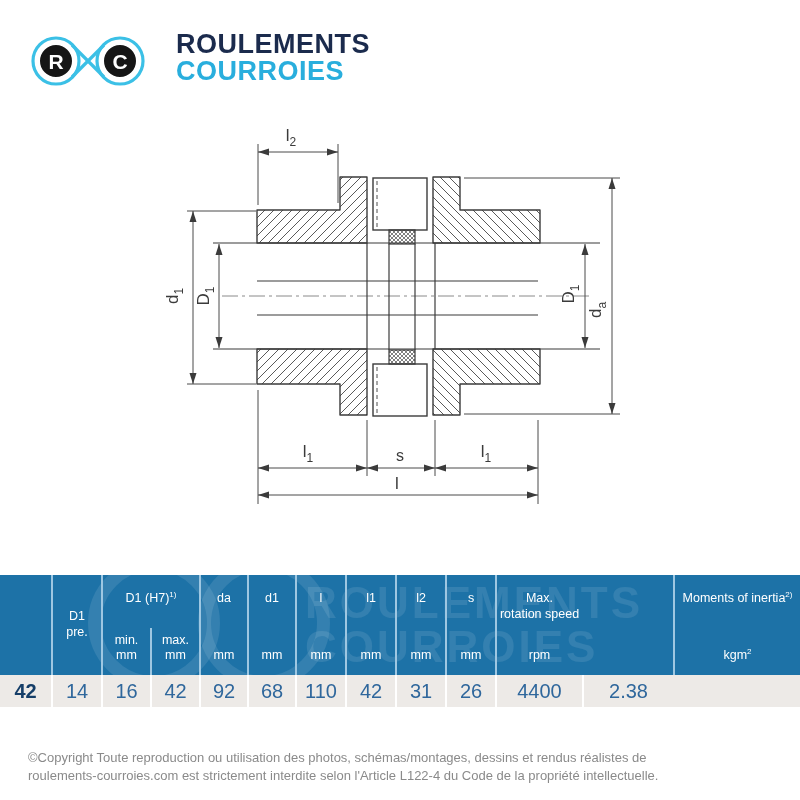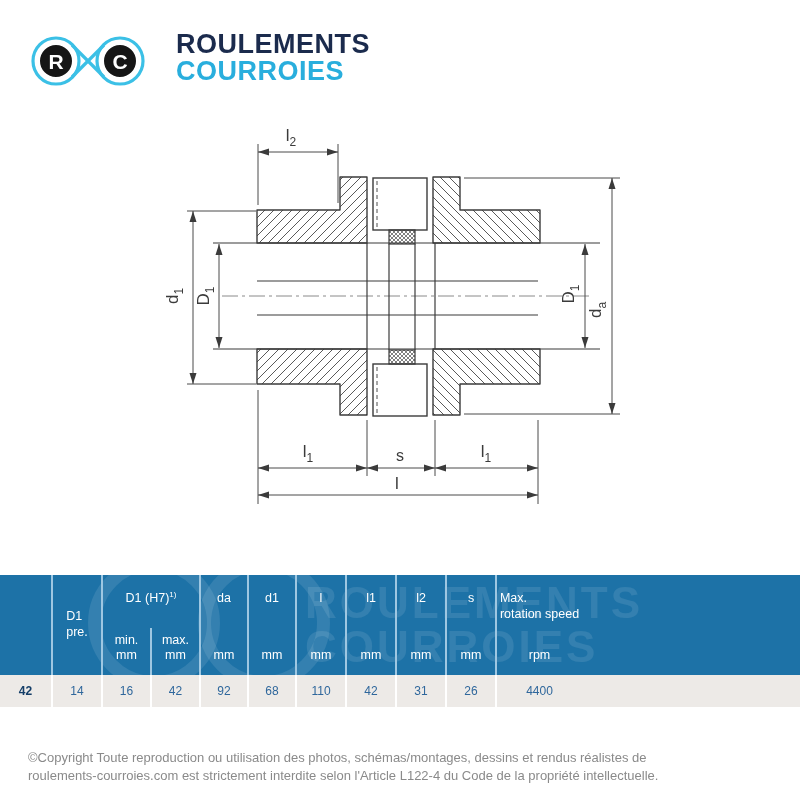--- a/index.html
+++ b/index.html
@@ -16,39 +16,39 @@
   
   .drawing { position:absolute; left:130px; top:118px; width:540px; height:400px; }
   .drawing text { font-family:"Liberation Sans", sans-serif; fill:#3b3b3b; }
 
   
   .spec-table { position:absolute; left:0; top:575px; width:800px; }
   .thead { position:relative; display:grid; overflow:hidden;
            grid-template-columns:51px 50px 49px 49px 48px 48px 50px 50px 50px 50px 87px 91px 127px;
            grid-template-rows:53px 47px; height:100px; background:#1d72a7; color:#fff; }
   .thead .cell { position:relative; z-index:2; display:flex; flex-direction:column; align-items:center;
-                 text-align:left; font-size:12.5px; line-height:1.25; }
+                 text-align:center; font-size:12.5px; line-height:1.25; }
   .vline { border-left:2px solid #9ec7e2; }
   .span2 { grid-row:1 / 3; justify-content:space-between; padding:16px 2px 11px; }
   .centered { justify-content:center; padding:0 2px; }
   .grp { grid-row:1; grid-column:3 / 5; justify-content:flex-start; padding-top:16px; }
   .subcell { grid-row:2; justify-content:flex-end; padding-bottom:11px; }
   sup { font-size:8px; vertical-align:super; line-height:0; }
 
   .watermark { position:absolute; inset:0; z-index:1; pointer-events:none; color:rgba(255,255,255,0.10); }
   .wm-ring { position:absolute; top:-18px; width:132px; height:132px; border:13px solid rgba(255,255,255,0.10);
              border-radius:50%; }
   .wm-text { position:absolute; left:305px; top:6px; font-size:44px; font-weight:bold;
              letter-spacing:3px; line-height:44px; white-space:nowrap; }
 
   .trow { display:grid;
           grid-template-columns:51px 50px 49px 49px 48px 48px 50px 50px 50px 50px 87px 91px 127px;
           height:32px; background:#edeae7; }
   .trow .dcell { display:flex; align-items:center; justify-content:center;
-                 font-size:12px; color:#2f679c; border-left:2px solid #ffffff; }
+                 font-size:20px; color:#2f679c; border-left:2px solid #ffffff; }
   .trow .dcell:first-child { border-left:none; font-weight:bold; color:#153e68; }
 
   
   .copyright { position:absolute; left:28px; top:749px; width:744px;
                font-size:13px; line-height:18px; color:#8a8a8a; }
 </style>
 </head>
 <body>
 
 <div class="logo">
@@ -224,33 +224,38 @@
         <span>mm</span>
     </div>
     <div class="cell span2 vline" style="grid-column:10">
       <span>s</span>
         <span>mm</span>
     </div>
     <div class="cell span2 vline" style="grid-column:11">
       <span><span>Max.</span><br><span>rotation speed</span></span>
       <span>rpm</span>
     </div>
+    <div class="cell span2 vline" style="grid-column:13">
+      <span><span>Moments of inertia</span><sup>2)</sup></span>
+      <span><span>kgm</span><sup>2</sup></span>
+    </div>
   </div>
 
   <div class="trow">
     <div class="dcell">42</div>
     <div class="dcell">14</div>
     <div class="dcell">16</div>
     <div class="dcell">42</div>
     <div class="dcell">92</div>
     <div class="dcell">68</div>
     <div class="dcell">110</div>
     <div class="dcell">42</div>
     <div class="dcell">31</div>
     <div class="dcell">26</div>
     <div class="dcell">4400</div>
+    <div class="dcell">2.38</div>
   </div>
 </div>
 
 <div class="copyright">
   <div>©Copyright Toute reproduction ou utilisation des photos, schémas/montages, dessins et rendus réalistes de</div>
   <div>roulements-courroies.com est strictement interdite selon l'Article L122-4 du Code de la propriété intellectuelle.</div>
 </div>
 
 </body></html>

